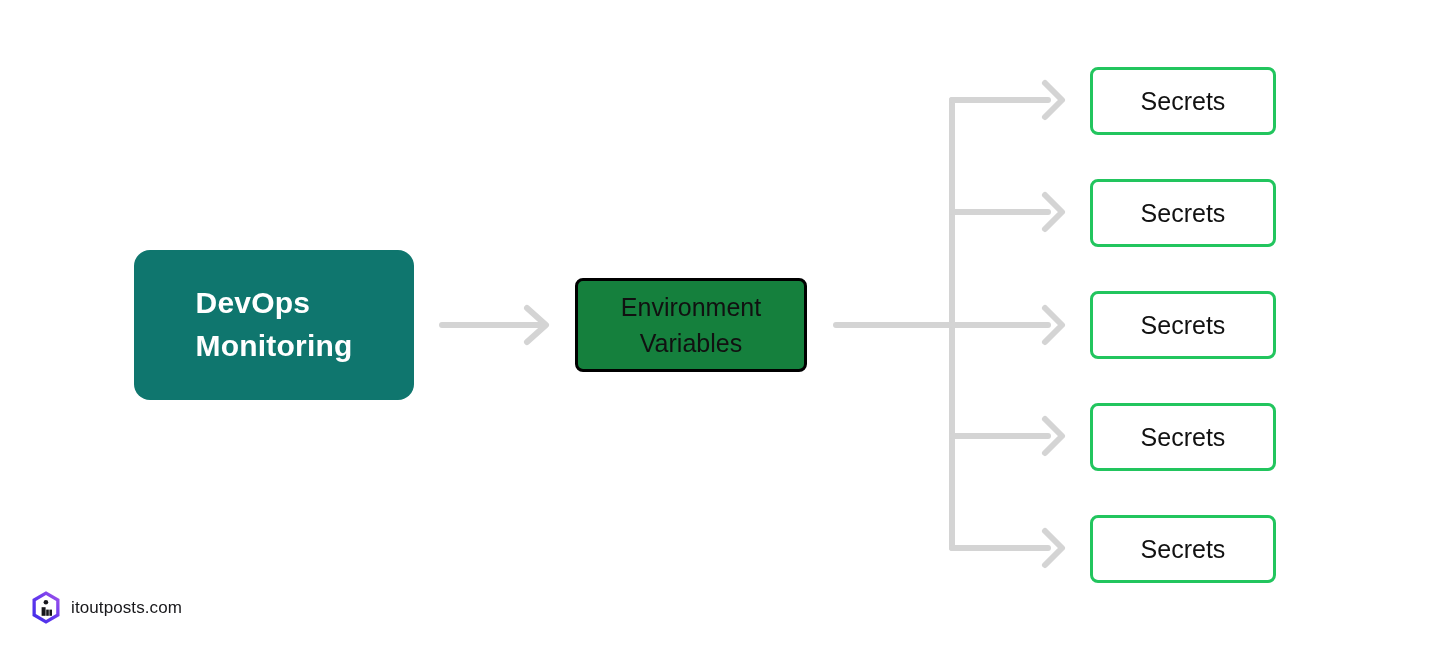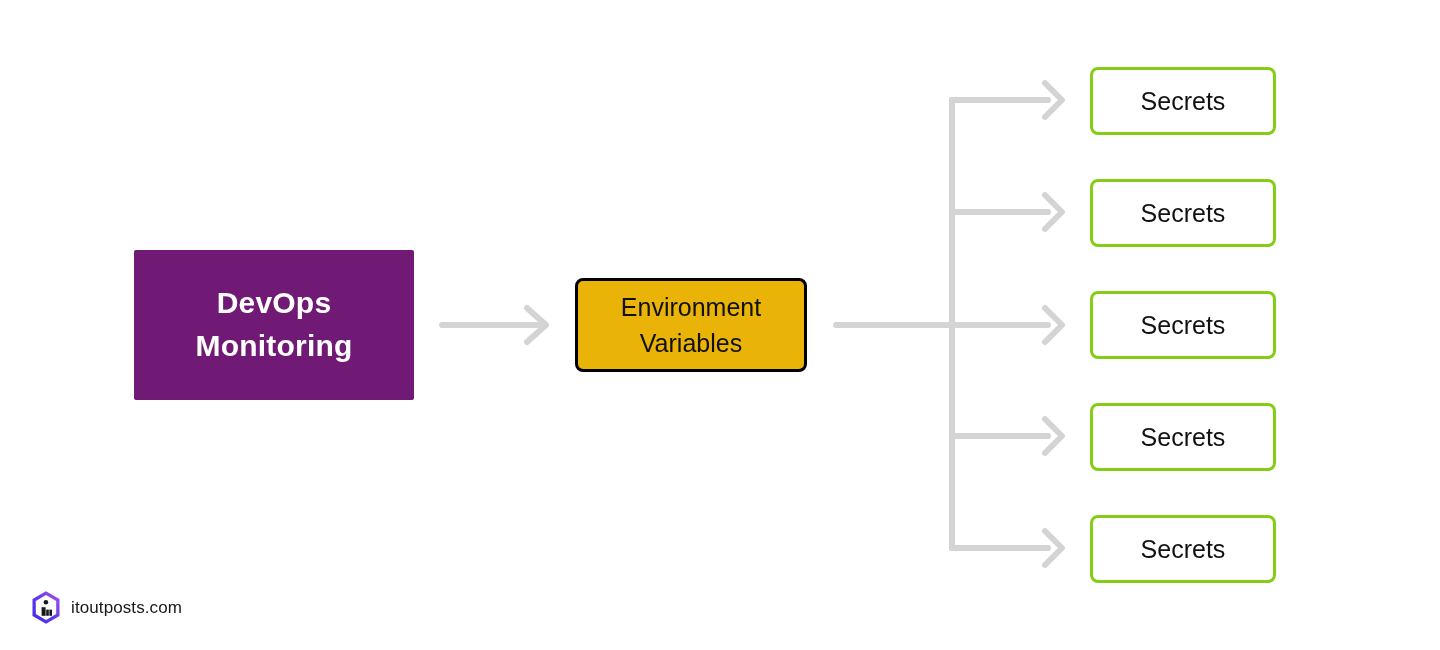--- a/index.html
+++ b/index.html
@@ -31,68 +31,68 @@
     pointer-events: none;
   }
 
   
   .node-source {
     position: absolute;
     left: 134px;
     top: 250px;
     width: 280px;
     height: 150px;
-    border-radius: 2px;
-    background: #701a75;
+    border-radius: 16px;
+    background: #0f766e;
     display: flex;
     align-items: center;
     justify-content: center;
-    text-align: center;
+    text-align: left;
     box-sizing: border-box;
   }
   .node-source-label {
     color: #ffffff;
     font-size: 30px;
     font-weight: bold;
     line-height: 1.42;
     letter-spacing: 0.2px;
     white-space: pre-line;
   }
 
   
   .node-middle {
     position: absolute;
     left: 575px;
     top: 278px;
     width: 232px;
     height: 94px;
     border: 3px solid #000000;
     border-radius: 8px;
-    background: #eab308;
+    background: #15803d;
     display: flex;
     align-items: center;
     justify-content: center;
     text-align: center;
     box-sizing: border-box;
   }
   .node-middle-label {
     color: #111111;
     font-size: 25px;
     font-weight: normal;
     line-height: 1.46;
     white-space: pre-line;
   }
 
   
   .node-target {
     position: absolute;
     left: 1090px;
     width: 186px;
     height: 68px;
-    border: 3px solid #84cc16;
+    border: 3px solid #22c55e;
     border-radius: 8px;
     background: #ffffff;
     display: flex;
     align-items: center;
     justify-content: center;
     box-sizing: border-box;
   }
   .node-target-label {
     color: #111111;
     font-size: 25px;

